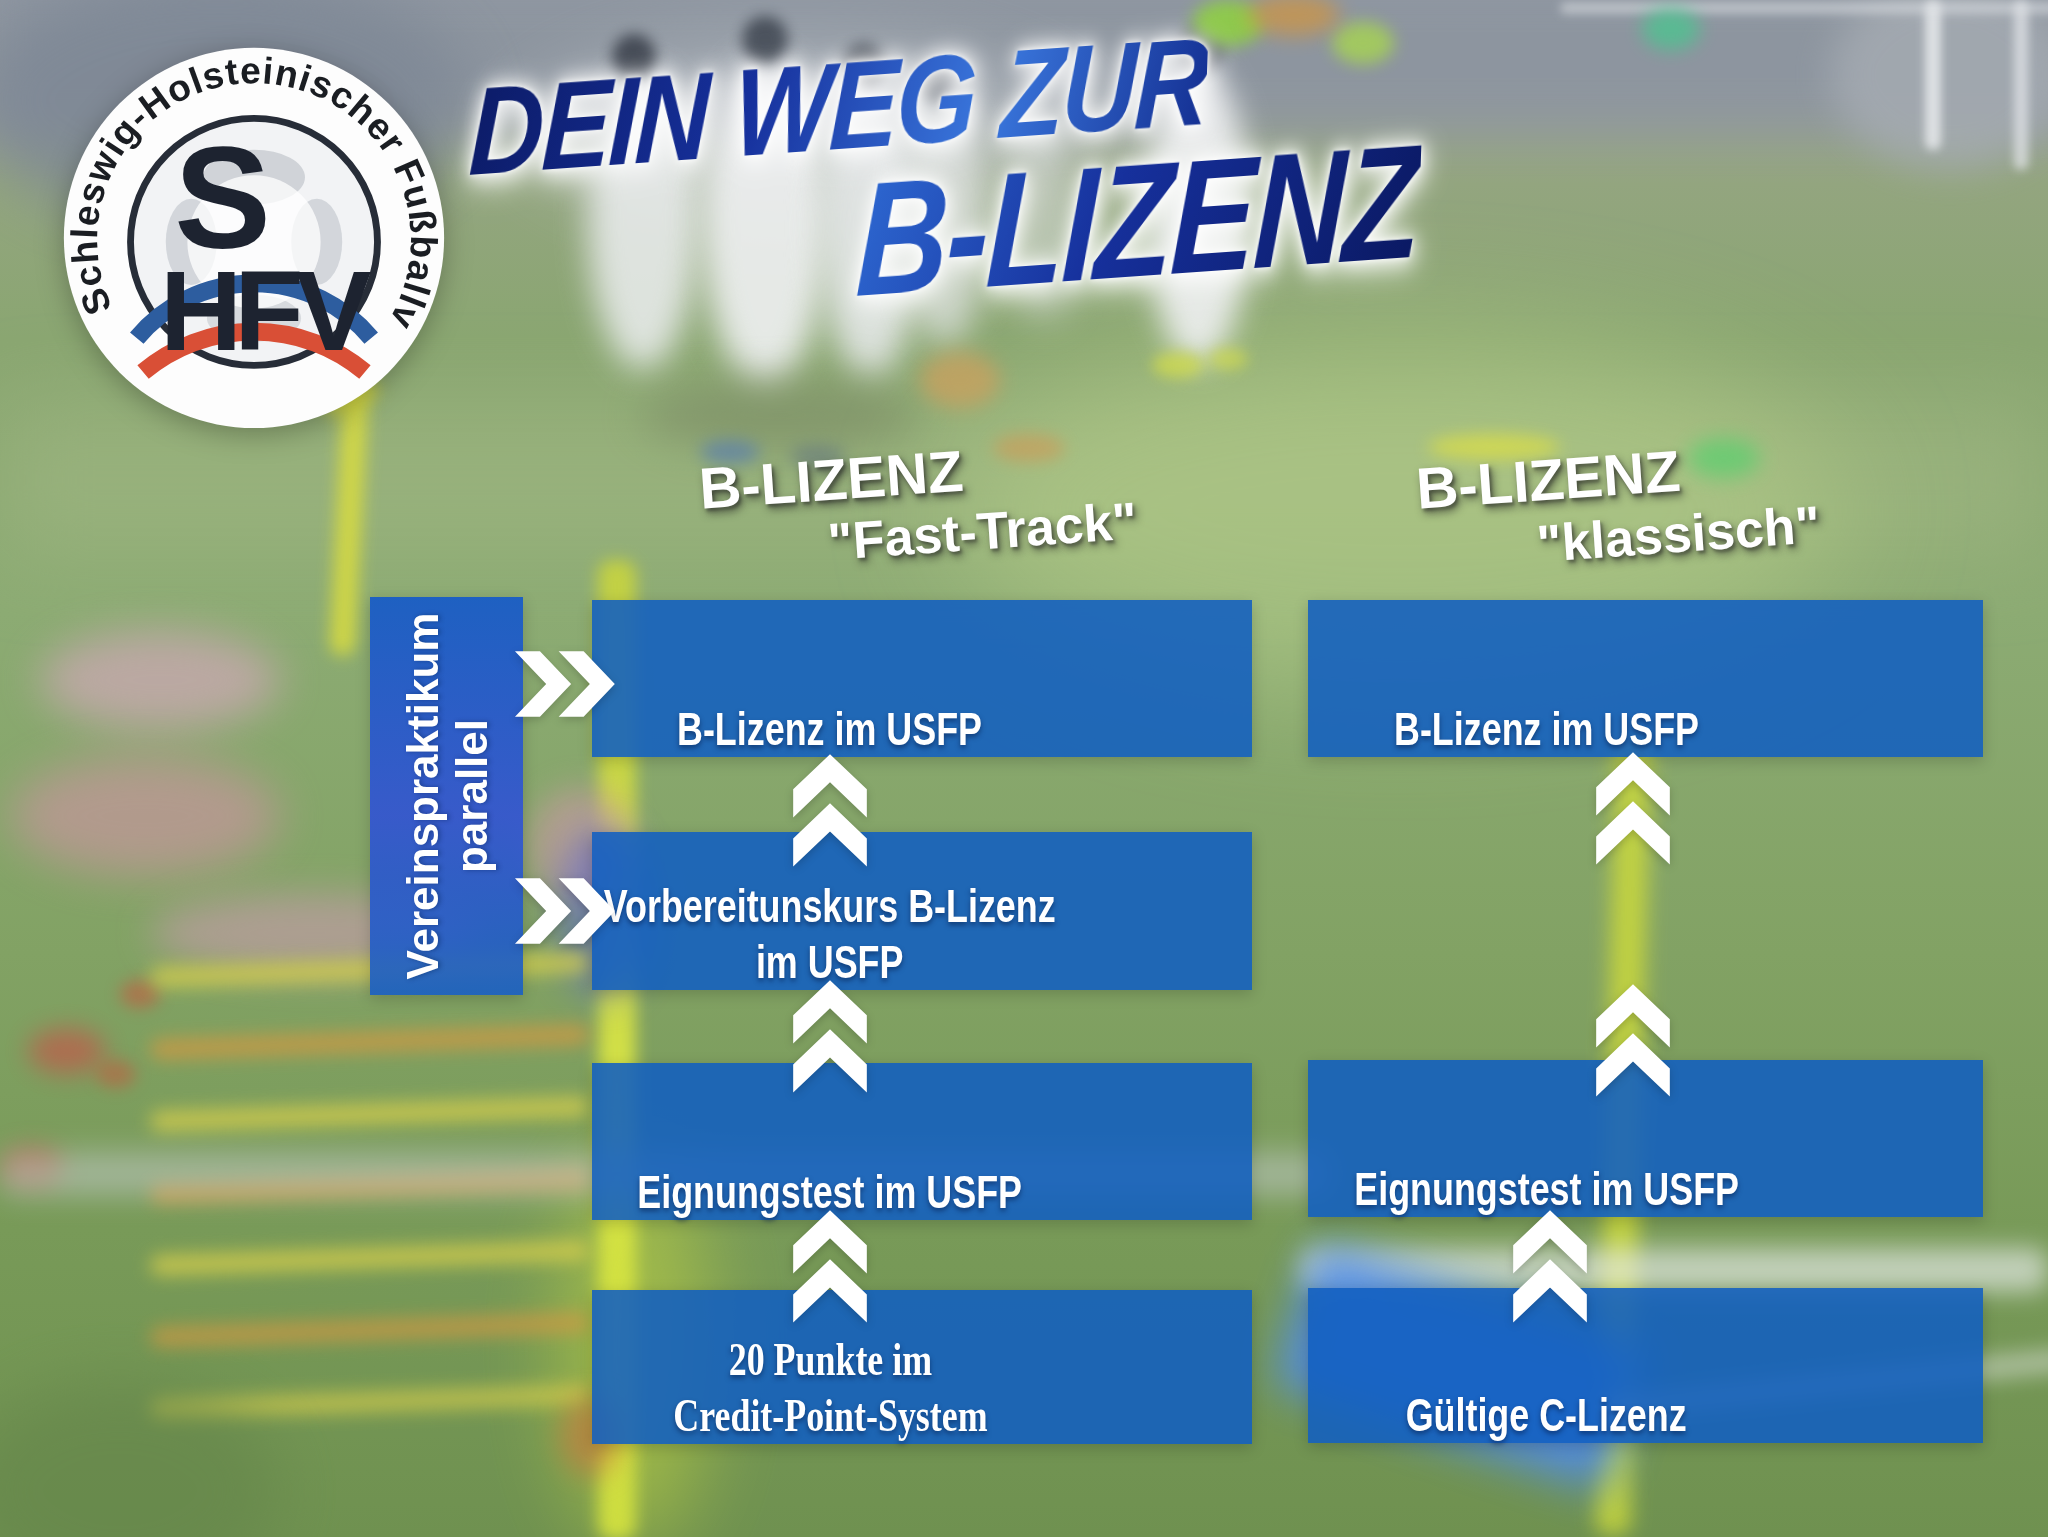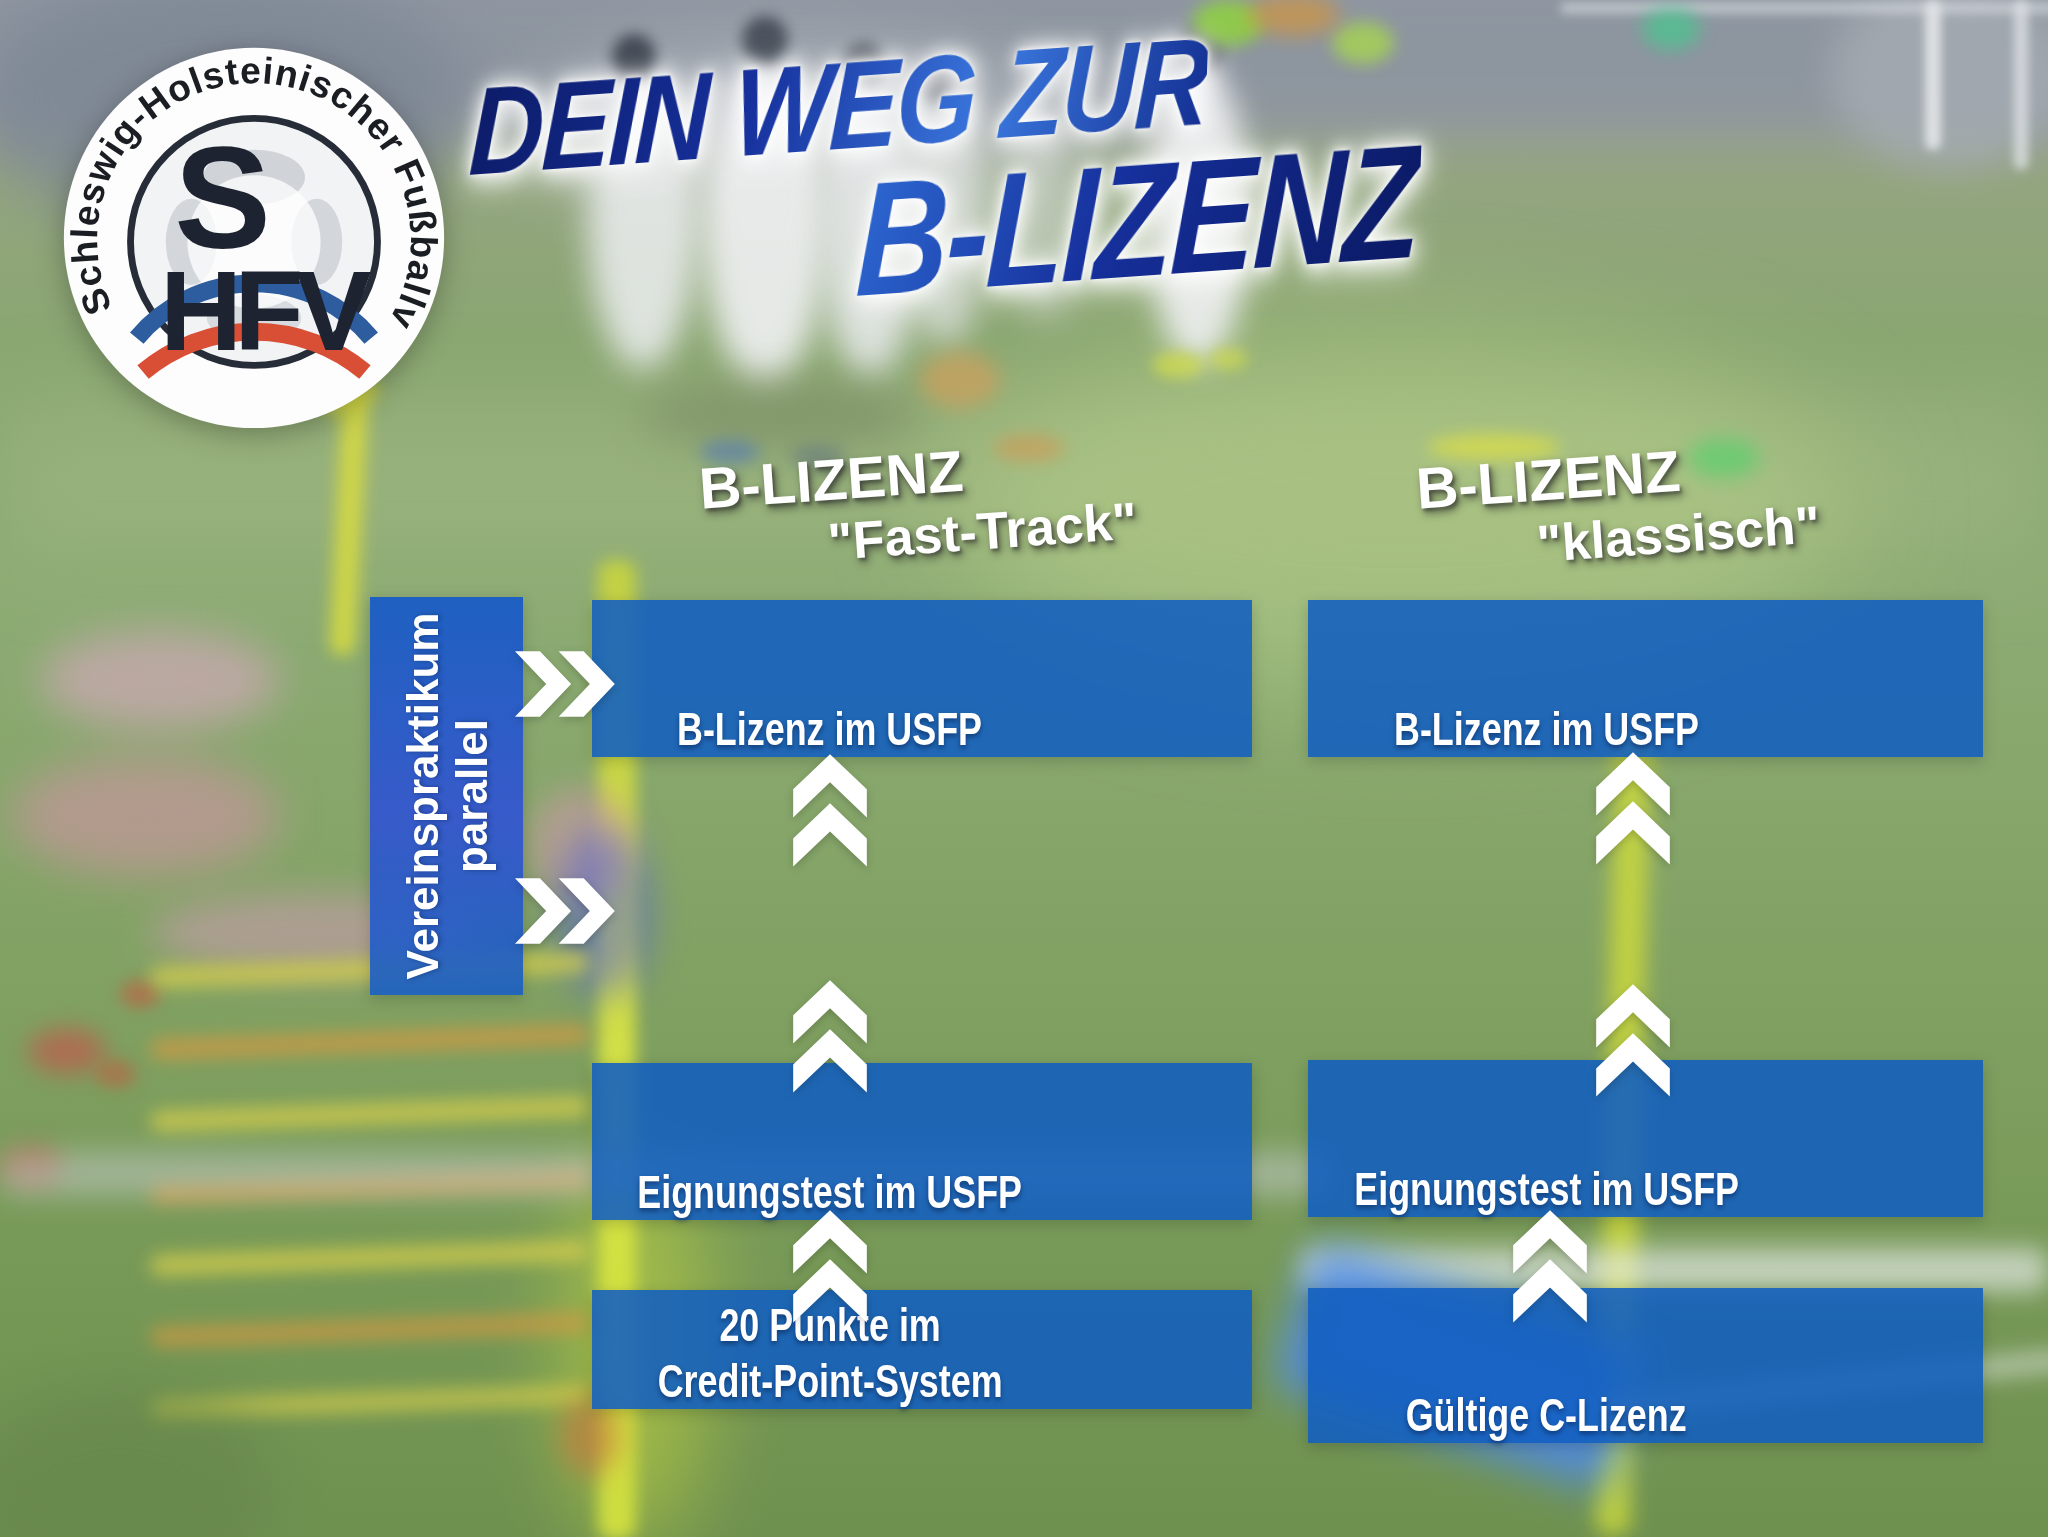--- a/index.html
+++ b/index.html
@@ -162,24 +162,28 @@
   <div class="sidebar">
     <div class="side-rot">
       <div>Vereinspraktikum</div>
       <div>parallel</div>
     </div>
   </div>
 
   <div class="box l" style="top:600px;height:157px;">
     <div class="txt"><span>B-Lizenz im USFP</span></div>
   </div>
+  <div class="box l" style="top:832px;height:158px;">
+    <div class="txt"><span>Vorbereitunskurs B-Lizenz</span><br>
+    <span>im USFP</span></div>
+  </div>
   <div class="box l" style="top:1063px;height:157px;">
     <div class="txt"><span>Eignungstest im USFP</span></div>
   </div>
-  <div class="box l" style="top:1290px;height:119px;">
+  <div class="box l" style="top:1290px;height:154px;font-family:Liberation Serif, serif;">
     <div class="txt"><span>20 Punkte im</span><br>
     <span>Credit-Point-System</span></div>
   </div>
 
   <div class="box r" style="top:600px;height:157px;">
     <div class="txt"><span>B-Lizenz im USFP</span></div>
   </div>
   <div class="box r" style="top:1060px;height:157px;">
     <div class="txt"><span>Eignungstest im USFP</span></div>
   </div>

